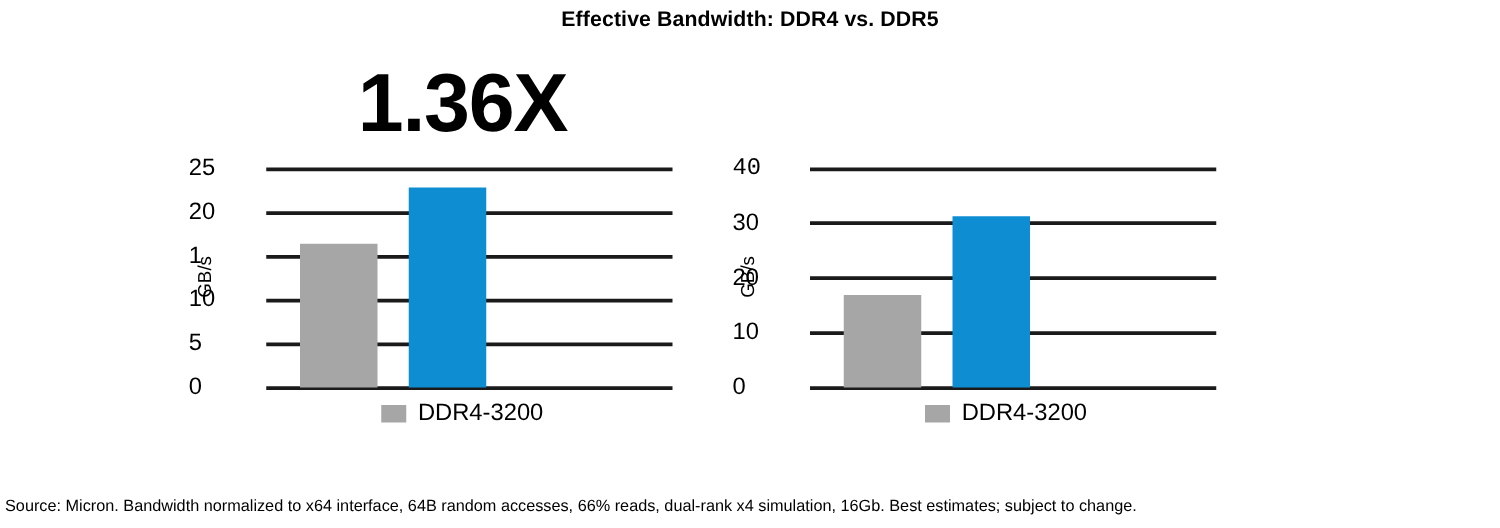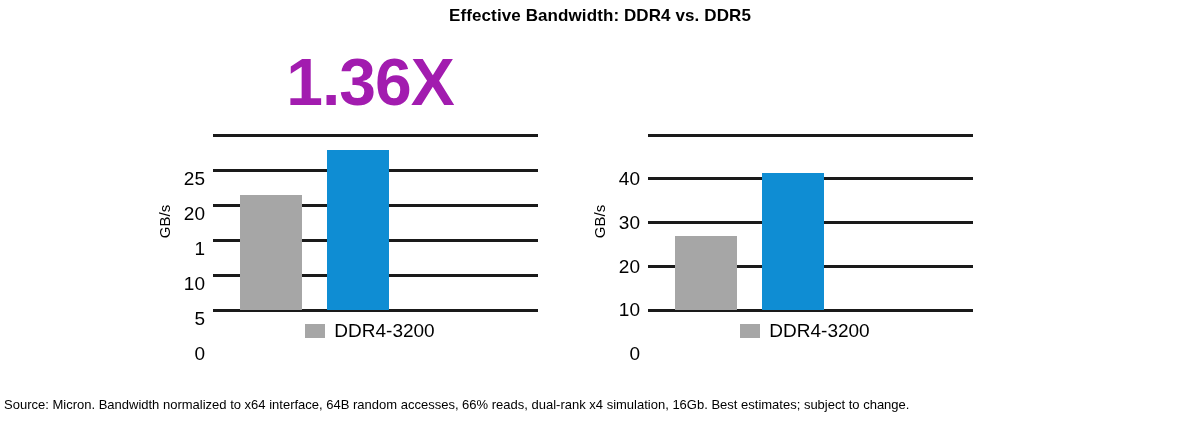--- a/index.html
+++ b/index.html
@@ -23,44 +23,43 @@
     width:470px;height:340px;
   }
   #panel-left{left:135px;}
   #panel-right{left:570px;}
 
   .multiplier{
     position:absolute;top:6px;left:0;width:470px;
     text-align:center;
     font-size:66px;font-weight:bold;
     line-height:72px;
-    color:#a21caf;
+    color:#000000;
     letter-spacing:-1px;
   }
 
   .plot-area{
     position:absolute;
     top:95px;left:0;width:470px;height:175px;
   }
   .axis-title{
     position:absolute;
     left:-6px;top:78px;
     width:70px;
     transform:rotate(-90deg);
     transform-origin:center center;
     text-align:center;
     font-size:15px;
   }
   .ytick{
     position:absolute;
     width:54px;
-    text-align:right;
+    text-align:left;
     font-size:19px;
     line-height:19px;
-    margin-top:44px;
   }
   .gridline{
     position:absolute;
     height:3px;
     background:#1a1a1a;
   }
   .bar{
     position:absolute;
     bottom:0;
   }
@@ -131,21 +130,21 @@
     <div class="axis-title">GB/s</div>
   <div class="gridline" style="left: 78px; width: 325px; top: 173.5px;"></div>
       <div class="ytick" style="left: 16px; top: 165px;">0</div>
       <div class="gridline" style="left: 78px; width: 325px; top: 129.75px;"></div>
       <div class="ytick" style="left: 16px; top: 121.25px;">10</div>
       <div class="gridline" style="left: 78px; width: 325px; top: 86px;"></div>
       <div class="ytick" style="left: 16px; top: 77.5px;">20</div>
       <div class="gridline" style="left: 78px; width: 325px; top: 42.25px;"></div>
       <div class="ytick" style="left: 16px; top: 33.75px;">30</div>
       <div class="gridline" style="left: 78px; width: 325px; top: -1.5px;"></div>
-      <div class="ytick" style="left: 16px; top: -10px;">40</div>
+      <div class="ytick" style="left: 16px; top: -10px; font-family: Liberation Mono, monospace;">40</div>
       <div class="bar gray" title="DDR4-3200: 17 GB/s" style="left: 105px; width: 62px; height: 74.375px; background: rgb(166, 166, 166);"></div>
       <div class="bar blue" title="DDR5-4800: 31.3 GB/s" style="left: 192px; width: 62px; height: 136.938px; background: rgb(15, 141, 211);"></div>
     </div>
 
   <div class="legend">
     <div class="legend-item">
       <span class="swatch gray"></span>
       <span>DDR4-3200</span>
     </div>
   </div>

